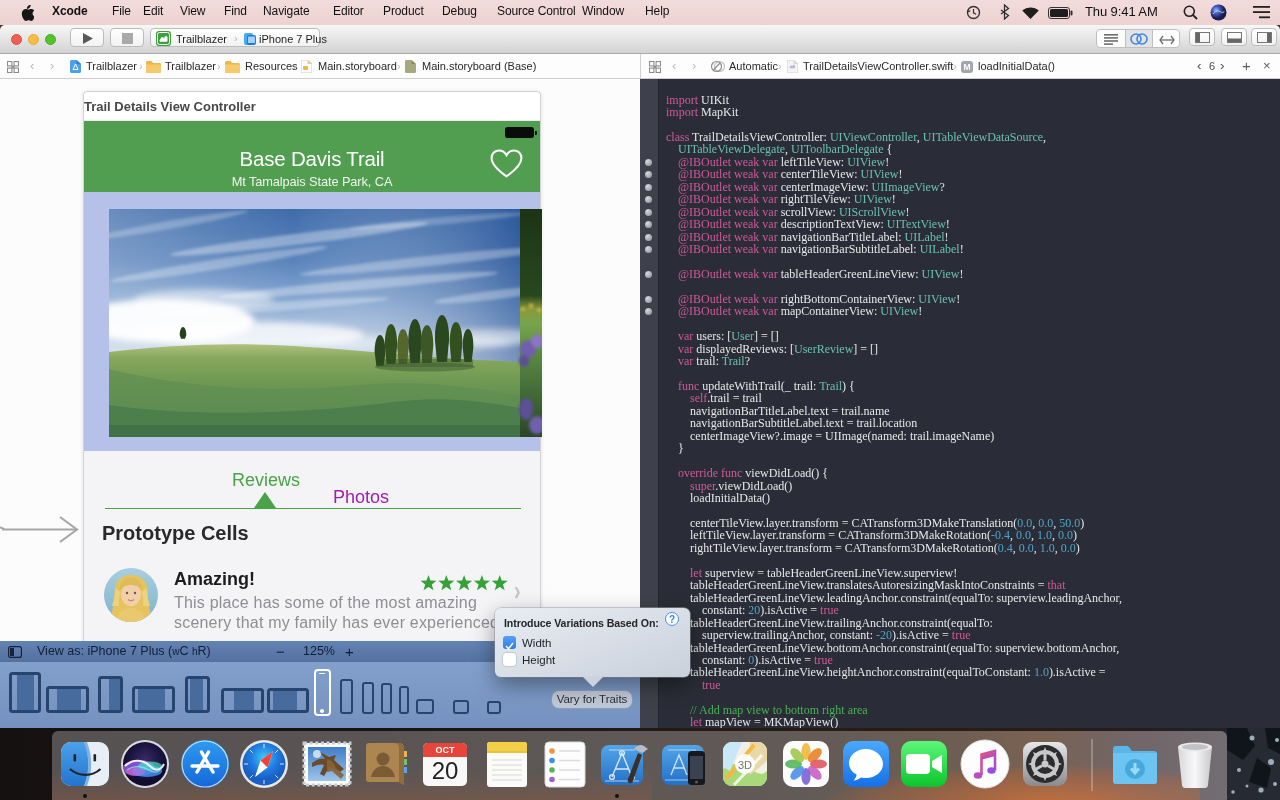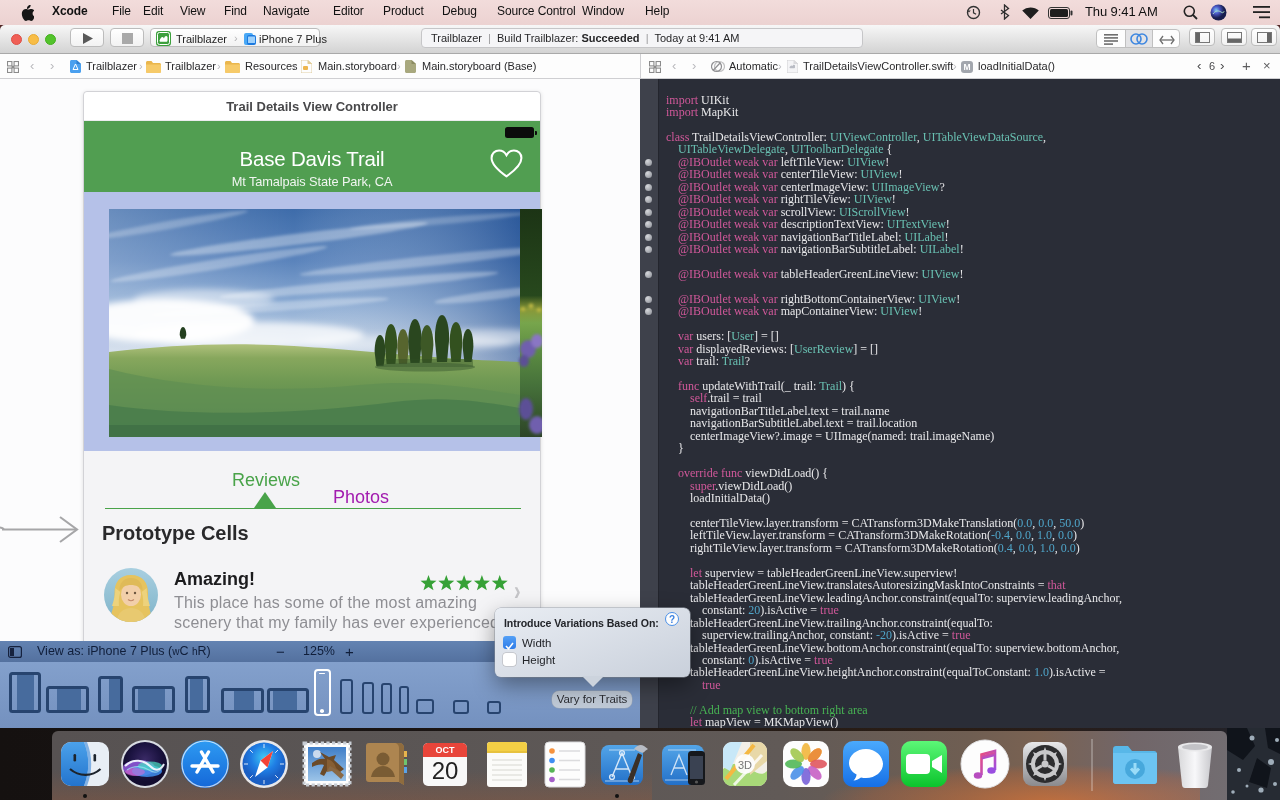--- a/index.html
+++ b/index.html
@@ -114,21 +114,20 @@
         </svg>
     <span style="position:absolute;left:25px;top:4px;font-size:11px;color:#1e1e1e">Trailblazer</span>
     <span style="position:absolute;left:83px;top:3px;font-size:11px;color:#b4b4b6">›</span>
     <svg width="14" height="13" style="position:absolute;left:92px;top:3.5px" viewBox="0 0 14 13">
           <rect x="1" y="0" width="9" height="12" rx="2" fill="#49a8f5"></rect>
           <rect x="4" y="2" width="9" height="10" rx="2" fill="#1c7ae0"></rect>
           <rect x="5" y="3.5" width="7" height="6.5" rx="0.5" fill="#9fd1fb"></rect>
         </svg>
     <span style="position:absolute;left:108px;top:4px;font-size:11px;color:#1e1e1e">iPhone 7 Plus</span>
   </div>
-  <div class="abs" style="left:421px;top:3px;width:442px;height:20px;background:#f5f5f7;border:1px solid #c6c6c8;border-radius:4px;font-size:11px;color:#262628;text-align:left;padding-left:9px;line-height:19px">Trailblazer &nbsp;<span style="color:#9a9a9c">|</span>&nbsp; Build Trailblazer: <b>Succeeded</b> &nbsp;<span style="color:#9a9a9c">|</span>&nbsp; Today at 9:41 AM</div>
 
   <div class="abs" style="left:1096px;top:4px;width:84px;height:19px;background:#fdfdfd;border:1px solid #c0c0c0;border-radius:4px">
     <svg width="14" height="11" style="position:absolute;left:7px;top:4px" viewBox="0 0 14 11">
           <g fill="#6e6e6e">
             <rect width="14" height="1.6"></rect>
             <rect y="3.1" width="14" height="1.6"></rect>
             <rect y="6.2" width="14" height="1.6"></rect>
             <rect y="9.3" width="9" height="1.6"></rect>
           </g>
         </svg>
@@ -240,21 +239,21 @@
 
   <svg class="abs" style="left:0;top:436px" width="80" height="30" viewBox="0 0 80 30">
         <g stroke="#a6a6a8" stroke-width="2.1" fill="none">
           <path d="M-5 14a8 8 0 0 1 9 0"></path>
           <path d="M2 14.5h74"></path>
           <path d="M60 2 77 14.5 60 27"></path>
         </g>
       </svg>
   <div id="card">
 
-    <div class="abs" style="left:0;top:0;width:456px;height:29px;background:#fff;border-radius:4px 4px 0 0;border-bottom:1px solid #ececee;text-align:center;font-size:13px;font-weight:bold;color:#48484a;line-height:29px">Trail Details View Controller</div>
+    <div class="abs" style="left:0;top:0;width:456px;height:29px;background:#fff;border-radius:4px 4px 0 0;border-bottom:1px solid #ececee;font-size:13px;font-weight:bold;color:#48484a;line-height:29px">Trail Details View Controller</div>
 
     <div class="abs" style="left:0;top:29px;width:456px;height:71px;background:#519e51">
       <div class="abs" style="left:421px;top:6px;width:29px;height:11px;background:#0b0b0b;border-radius:2.5px"></div>
       <div class="abs" style="left:451px;top:9.5px;width:2px;height:4px;background:#0b0b0b;border-radius:0 1px 1px 0"></div>
       <div class="abs" style="left:0;top:26px;width:456px;text-align:center;color:#fff;font-size:20.5px;letter-spacing:-0.2px">Base Davis Trail</div>
       <div class="abs" style="left:0;top:53px;width:456px;text-align:center;color:#f0f5f0;font-size:12.8px;letter-spacing:-0.1px">Mt Tamalpais State Park, CA</div>
       <svg class="abs" style="left:405px;top:26px" width="35" height="33" viewBox="0 0 34 31">
             <path d="M17 28C7 21 2.5 15.5 2.5 10.2 2.5 5.9 5.8 2.8 9.8 2.8c2.9 0 5.6 1.7 7.2 4.6 1.6-2.9 4.3-4.6 7.2-4.6 4 0 7.3 3.1 7.3 7.4C31.5 15.5 27 21 17 28z" fill="none" stroke="#fff" stroke-width="2"></path>
           </svg>
     </div>

